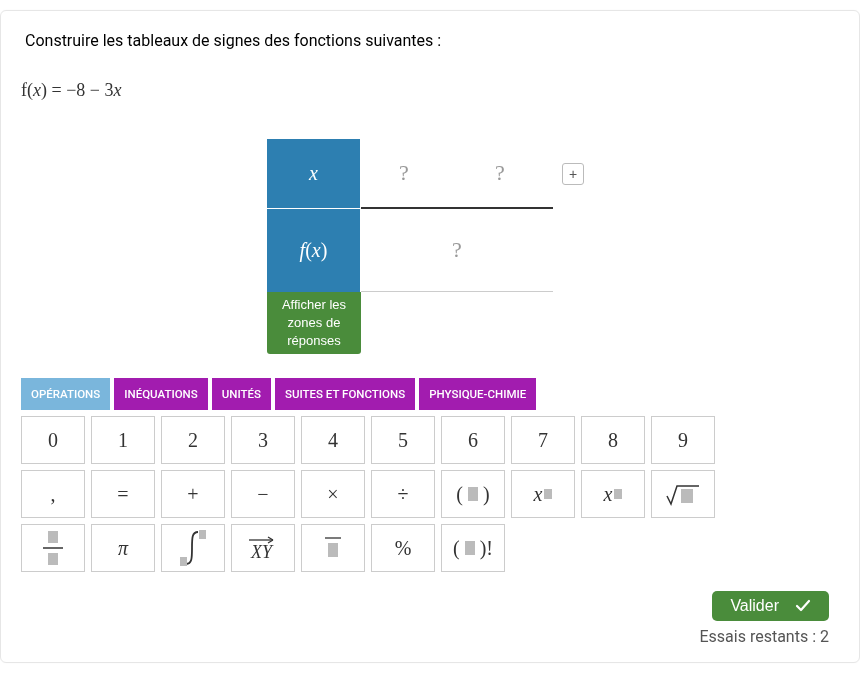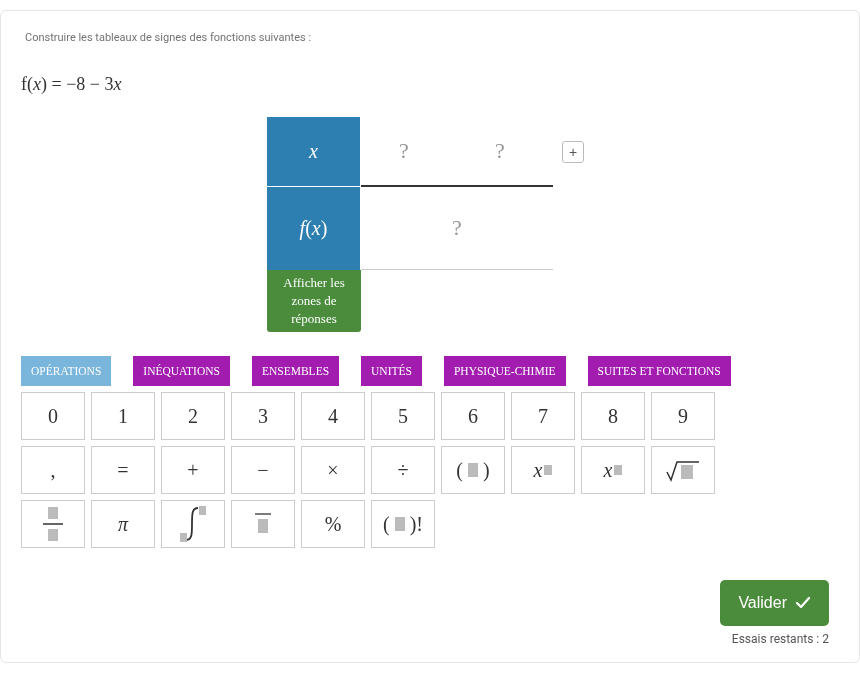--- a/index.html
+++ b/index.html
@@ -17,29 +17,29 @@
   }
   .card {
     border: 1px solid #e6e6e6;
     border-radius: 6px;
     padding: 20px 20px 20px 20px;
     position: relative;
     box-shadow: 0 0 2px rgba(0,0,0,0.03);
     min-height: 653px;
   }
   .instruction {
-    font-size: 11px;
-    color: #737373;
+    font-size: 16px;
+    color: #000000;
     margin-bottom: 30px;
     padding-left: 4px;
   }
   .formula {
     font-family: "Times New Roman", Georgia, serif;
     font-size: 18px;
-    margin-bottom: 22px;
+    margin-bottom: 38px;
     padding-left: 0px;
     font-style: italic;
   }
   .formula .normal { font-style: normal; }
 
   
   .sign-table-wrap {
     display: flex;
     justify-content: center;
     margin-bottom: 24px;
@@ -90,30 +90,29 @@
     color: #fff;
     font-size: 13px;
     line-height: 1.4;
     display: flex;
     align-items: center;
     justify-content: center;
     text-align: center;
     padding: 6px 4px;
     border-radius: 0 0 3px 3px;
     cursor: pointer;
-    font-family: Liberation Serif, serif;
+    font-family: Liberation Sans, sans-serif;
     font-style: normal;
   }
 
   
   .tabs {
     display: flex;
-    gap: 22px;
+    gap: 4px;
     margin-top: 24px;
-    font-family: Liberation Serif, serif;
   }
   .tab {
     background: #a21caf;
     color: #fff;
     font-size: 11.5px;
     font-weight: 500;
     padding: 9px 10px;
     cursor: pointer;
     text-align: center;
     white-space: nowrap;
@@ -159,30 +158,30 @@
     position: absolute;
     right: 30px;
     bottom: 16px;
     text-align: right;
   }
   .validate-btn {
     background: #4a8c3b;
     color: #fff;
     border: none;
     border-radius: 5px;
-    padding: 14px 18px;
+    padding: 6px 18px;
     font-size: 16px;
     font-weight: 500;
     display: inline-flex;
     align-items: center;
-    gap: 8px;
+    gap: 16px;
     cursor: pointer;
   }
   .attempts {
-    font-size: 12px;
+    font-size: 16px;
     color: #555;
     margin-top: 6px;
   }
 </style>
 </head>
 <body>
 
 <div class="page">
   <div class="card">
 
@@ -214,24 +213,23 @@
         <div class="green-btn">Afficher les zones de réponses</div>
         <div></div>
           <div></div>
           <div></div>
       </div>
     </div>
 
     <div class="tabs">
       <div class="tab active">OPÉRATIONS</div>
       <div class="tab">INÉQUATIONS</div>
-      <div class="tab">ENSEMBLES</div>
       <div class="tab">UNITÉS</div>
+      <div class="tab">SUITES ET FONCTIONS</div>
       <div class="tab">PHYSIQUE-CHIMIE</div>
-      <div class="tab">SUITES ET FONCTIONS</div>
     </div>
 
     <div class="keypad">
       <div class="kp-row">
         <div class="kp-btn">0</div>
         <div class="kp-btn">1</div>
         <div class="kp-btn">2</div>
         <div class="kp-btn">3</div>
         <div class="kp-btn">4</div>
         <div class="kp-btn">5</div>
@@ -275,20 +273,27 @@
         </div>
         <div class="kp-btn" style="font-style:italic;">π</div>
         <div class="kp-btn">
           <svg width="30" height="40" viewBox="0 0 30 40">
             <path d="M20 4 C14 4 14 10 14 20 C14 30 14 36 8 36" stroke="#333" stroke-width="1.8" fill="none"></path>
             <rect x="21" y="2" width="7" height="9" fill="#bbb"></rect>
             <rect x="2" y="29" width="7" height="9" fill="#bbb"></rect>
           </svg>
         </div>
         <div class="kp-btn">
+          <svg width="40" height="28" viewBox="0 0 40 28">
+            <line x1="6" y1="6" x2="30" y2="6" stroke="#333" stroke-width="1.3"></line>
+            <path d="M30 6 L25 3 M30 6 L25 9" stroke="#333" stroke-width="1.3" fill="none"></path>
+            <text x="8" y="24" font-family="Times New Roman, serif" font-style="italic" font-size="18" fill="#333">XY</text>
+          </svg>
+        </div>
+        <div class="kp-btn">
           <svg width="24" height="28" viewBox="0 0 24 28">
             <line x1="4" y1="4" x2="20" y2="4" stroke="#333" stroke-width="1.3"></line>
             <rect x="7" y="9" width="10" height="14" fill="#bbb"></rect>
           </svg>
         </div>
         <div class="kp-btn">%</div>
         <div class="kp-btn">
           <span style="font-family:serif;">( <span class="placeholder-box"></span> )!</span>
         </div>
       </div>

